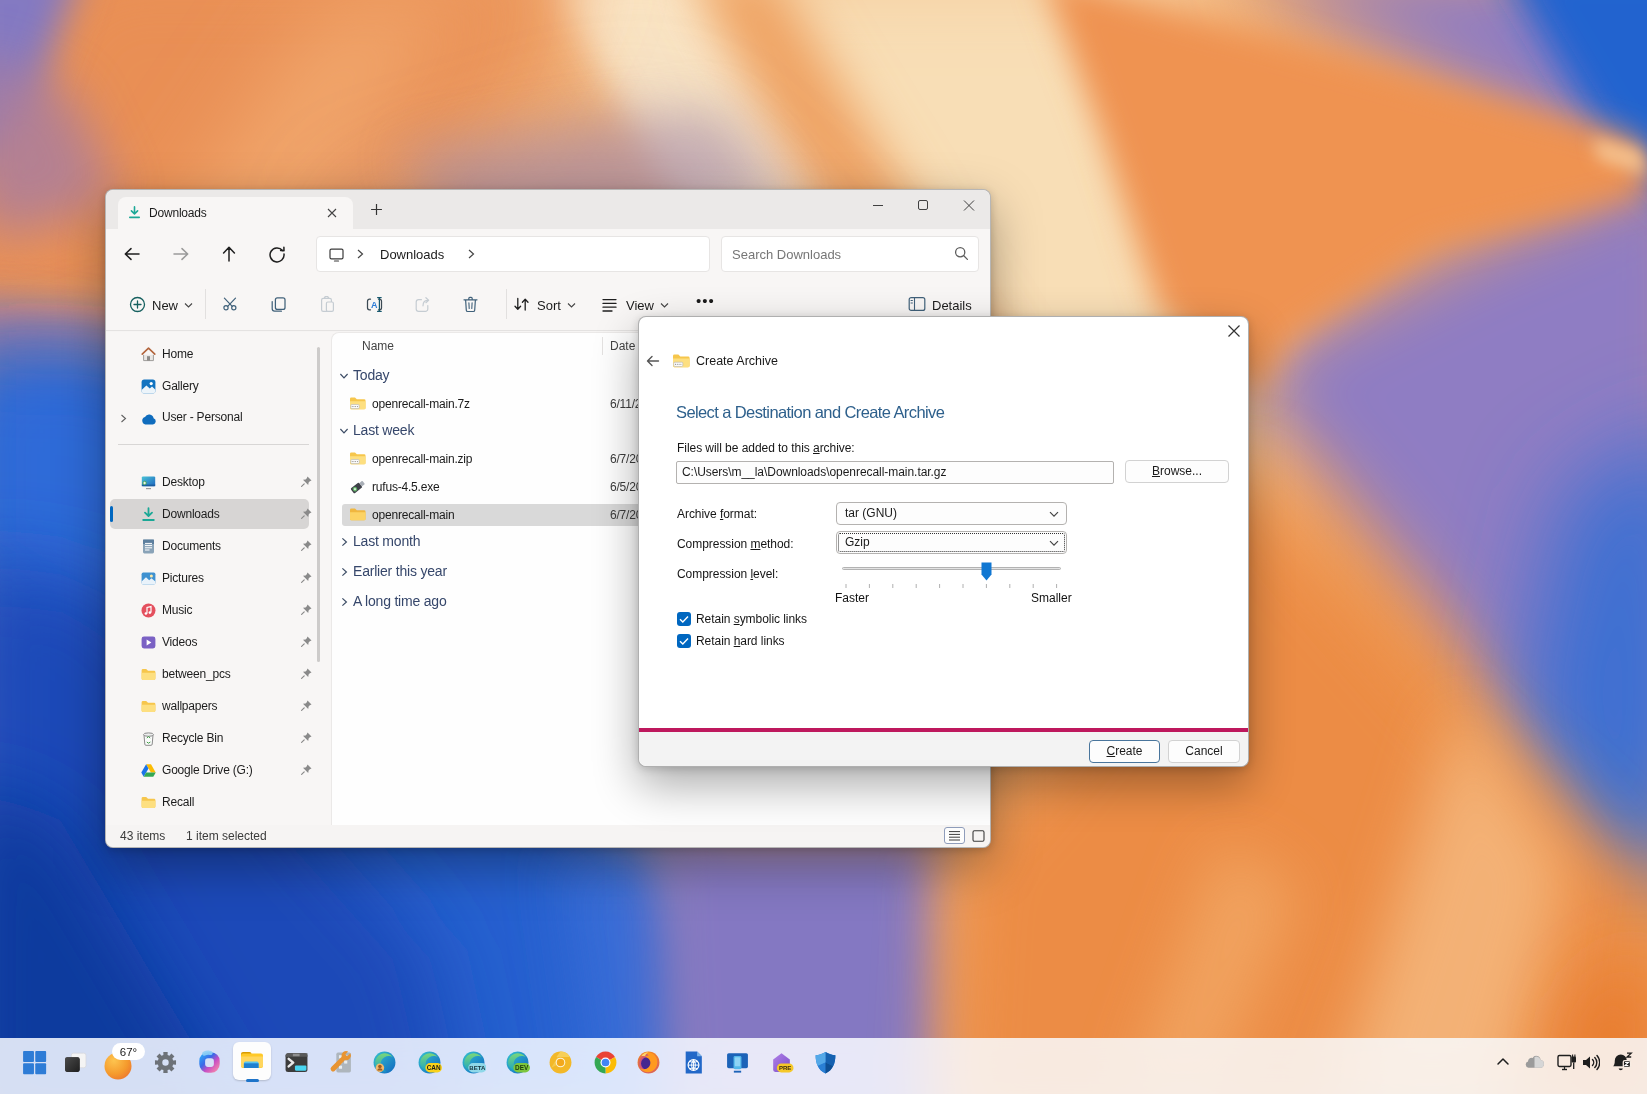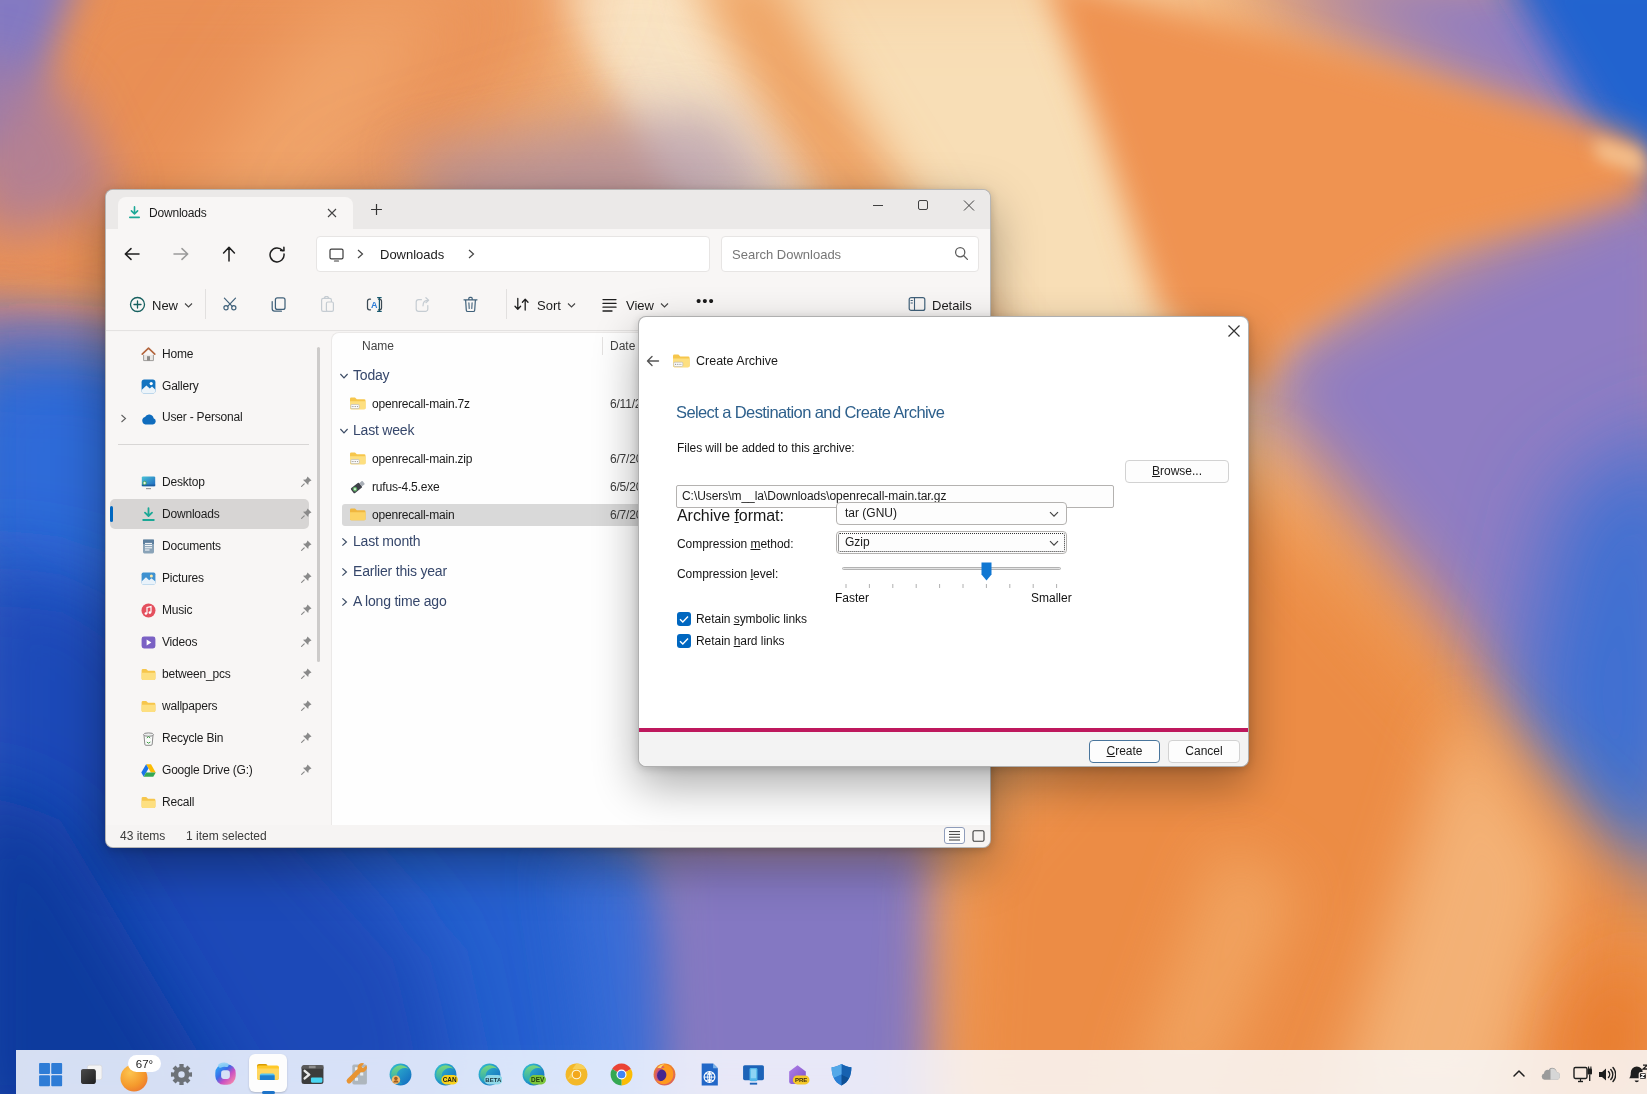--- a/index.html
+++ b/index.html
@@ -34,21 +34,21 @@
 
   
   #dialog { position:absolute; left:638px; top:316px; width:611px; height:451px; background:#fff;
     border-radius:8px; box-shadow:0 18px 45px rgba(0,0,0,.33), 0 2px 8px rgba(0,0,0,.16); border:1px solid rgba(110,110,110,.55); }
   #dlgfooter { position:absolute; left:0; right:0; bottom:0; height:38px; background:#f3f3f3; border-top:4px solid #be185d; border-radius:0 0 8px 8px; }
   .btn { position:absolute; height:23px; background:#fdfdfd; border:1px solid #d2d2d2; border-radius:4px;
     font-size:12px; color:#1b1b1b; text-align:center; line-height:21px; }
   .field { position:absolute; height:23px; background:#fdfdfd; border:1px solid #b4b2b0; border-radius:4px; font-size:12px; color:#1b1b1b; }
 
   
-  #taskbar { position:absolute; left:16px; right:0; bottom:0; height:44px; background:rgba(248,250,254,.86);
+  #taskbar { position:absolute; left:0; right:0; bottom:0; height:56px; background:rgba(248,250,254,.86);
     backdrop-filter: blur(30px) saturate(1.4); }
   .tbi { position:absolute; top:12px; width:25px; height:25px; }
 </style>
 </head>
 <body>
 <div id="screen">
   <svg id="wall" width="1647" height="1094" viewBox="0 0 1647 1094" preserveAspectRatio="none">
     <defs>
       <filter id="b60" x="-60%" y="-60%" width="220%" height="220%">
           <feGaussianBlur stdDeviation="60"></feGaussianBlur>
@@ -508,26 +508,26 @@
       </svg>
     <svg class="abs" style="left:33px; top:36px;" width="19" height="16" viewBox="0 0 19 16">
         <path d="M1 3 A1.4 1.4 0 0 1 2.4 1.6 H6.4 L8.3 3.5 H16.2 A1.4 1.4 0 0 1 17.6 4.9 V12.8 A1.4 1.4 0 0 1 16.2 14.2 H2.4 A1.4 1.4 0 0 1 1 12.8 Z" fill="#f6c64c"></path>
         <path d="M1 5.6 H17.6 V12.8 A1.4 1.4 0 0 1 16.2 14.2 H2.4 A1.4 1.4 0 0 1 1 12.8 Z" fill="#fddf80"></path>
         <rect x="1.8" y="9.2" width="9" height="4.2" rx="1" fill="#fff" stroke="#b9b7b5" stroke-width=".7"></rect>
         <path d="M3 11.3 h1 M4.8 11.3 h1 M6.6 11.3 h1 M8.4 11.3 h1" stroke="#8a8886" stroke-width="1"></path>
       </svg>
     <div class="abs" style="left:57px; top:37px; font-size:12.5px; color:#1a1a1a;">Create Archive</div>
     <div class="abs" style="left:37px; top:86px; font-size:16.5px; color:#2e608c; letter-spacing:-0.6px;">Select a Destination and Create Archive</div>
     <div class="abs" style="left:38px; top:124px; font-size:12px; color:#161616; letter-spacing:-0.05px;">Files will be added to this <u>a</u>rchive:</div>
-    <div class="field" style="left:37px; top:144px; width:438px; border-radius:2px;margin-top:24px;">
+    <div class="field" style="left:37px; top:144px; width:438px; border-radius:2px;">
         <span class="abs" style="left:5px; top:3px; letter-spacing:-0.05px;">C:\Users\m__la\Downloads\openrecall-main.tar.gz</span>
       </div>
     <div class="btn" style="left:486px; top:143px; width:104px;"><u>B</u>rowse...</div>
 
-    <div class="abs" style="left:38px; top:190px; font-size:16px; color:#161616; letter-spacing:-0.05px;">Archive <u>f</u>ormat:</div>
+    <div class="abs" style="left:38px; top:190px; font-size:12px; color:#161616; letter-spacing:-0.05px;">Archive <u>f</u>ormat:</div>
     <div class="field" style="left:197px; top:185px; width:231px;">
         <span class="abs" style="left:8px; top:3px;">tar (GNU)</span>
       <svg class="abs" style="left:212px; top:8px;" width="10" height="7" viewBox="0 0 10 7">
           <path d="M1 1.2 L5 5.2 L9 1.2" stroke="#454545" stroke-width="1.2" fill="none"></path>
         </svg>
       </div>
 
     <div class="abs" style="left:38px; top:220px; font-size:12px; color:#161616; letter-spacing:-0.05px;">Compression <u>m</u>ethod:</div>
     <div class="field" style="left:197px; top:214px; width:231px; outline:1px dotted #333; outline-offset:-3px;">
         <span class="abs" style="left:8px; top:3px;">Gzip</span>

